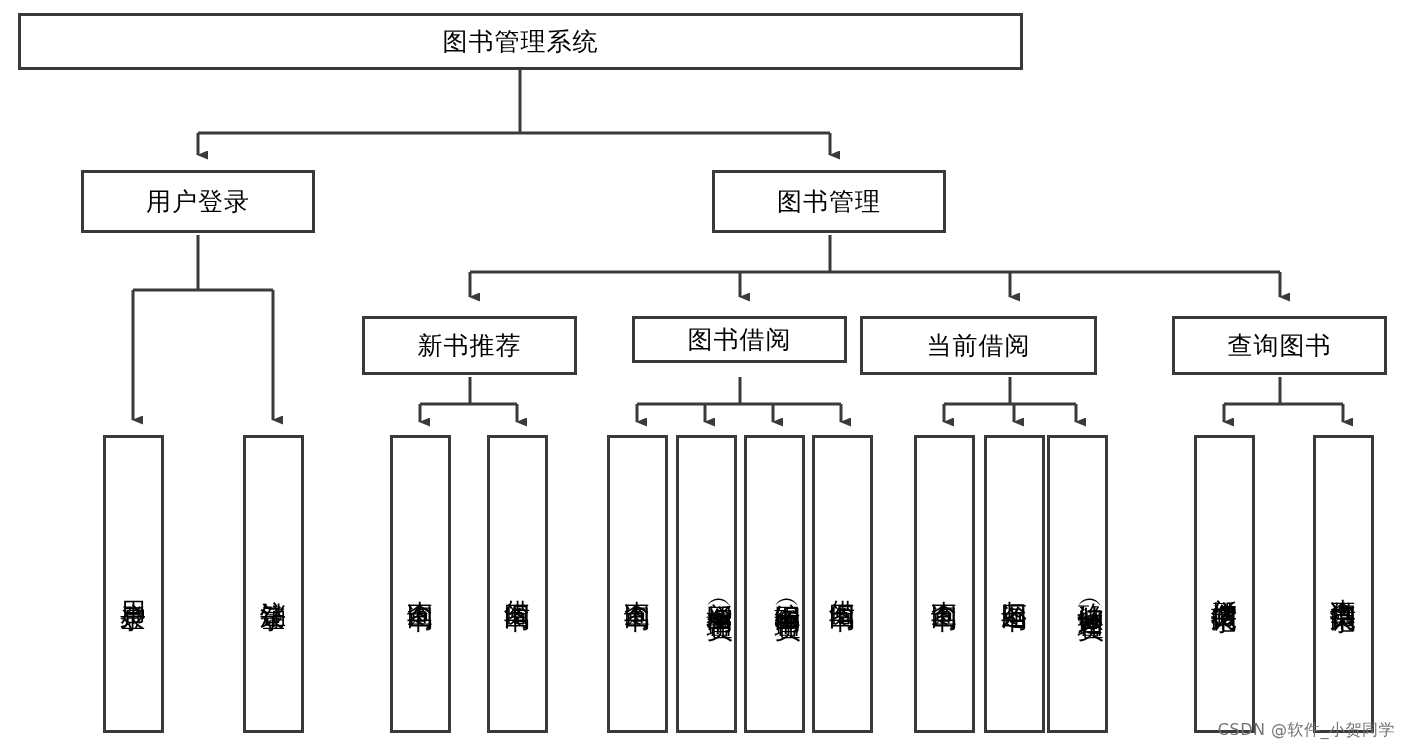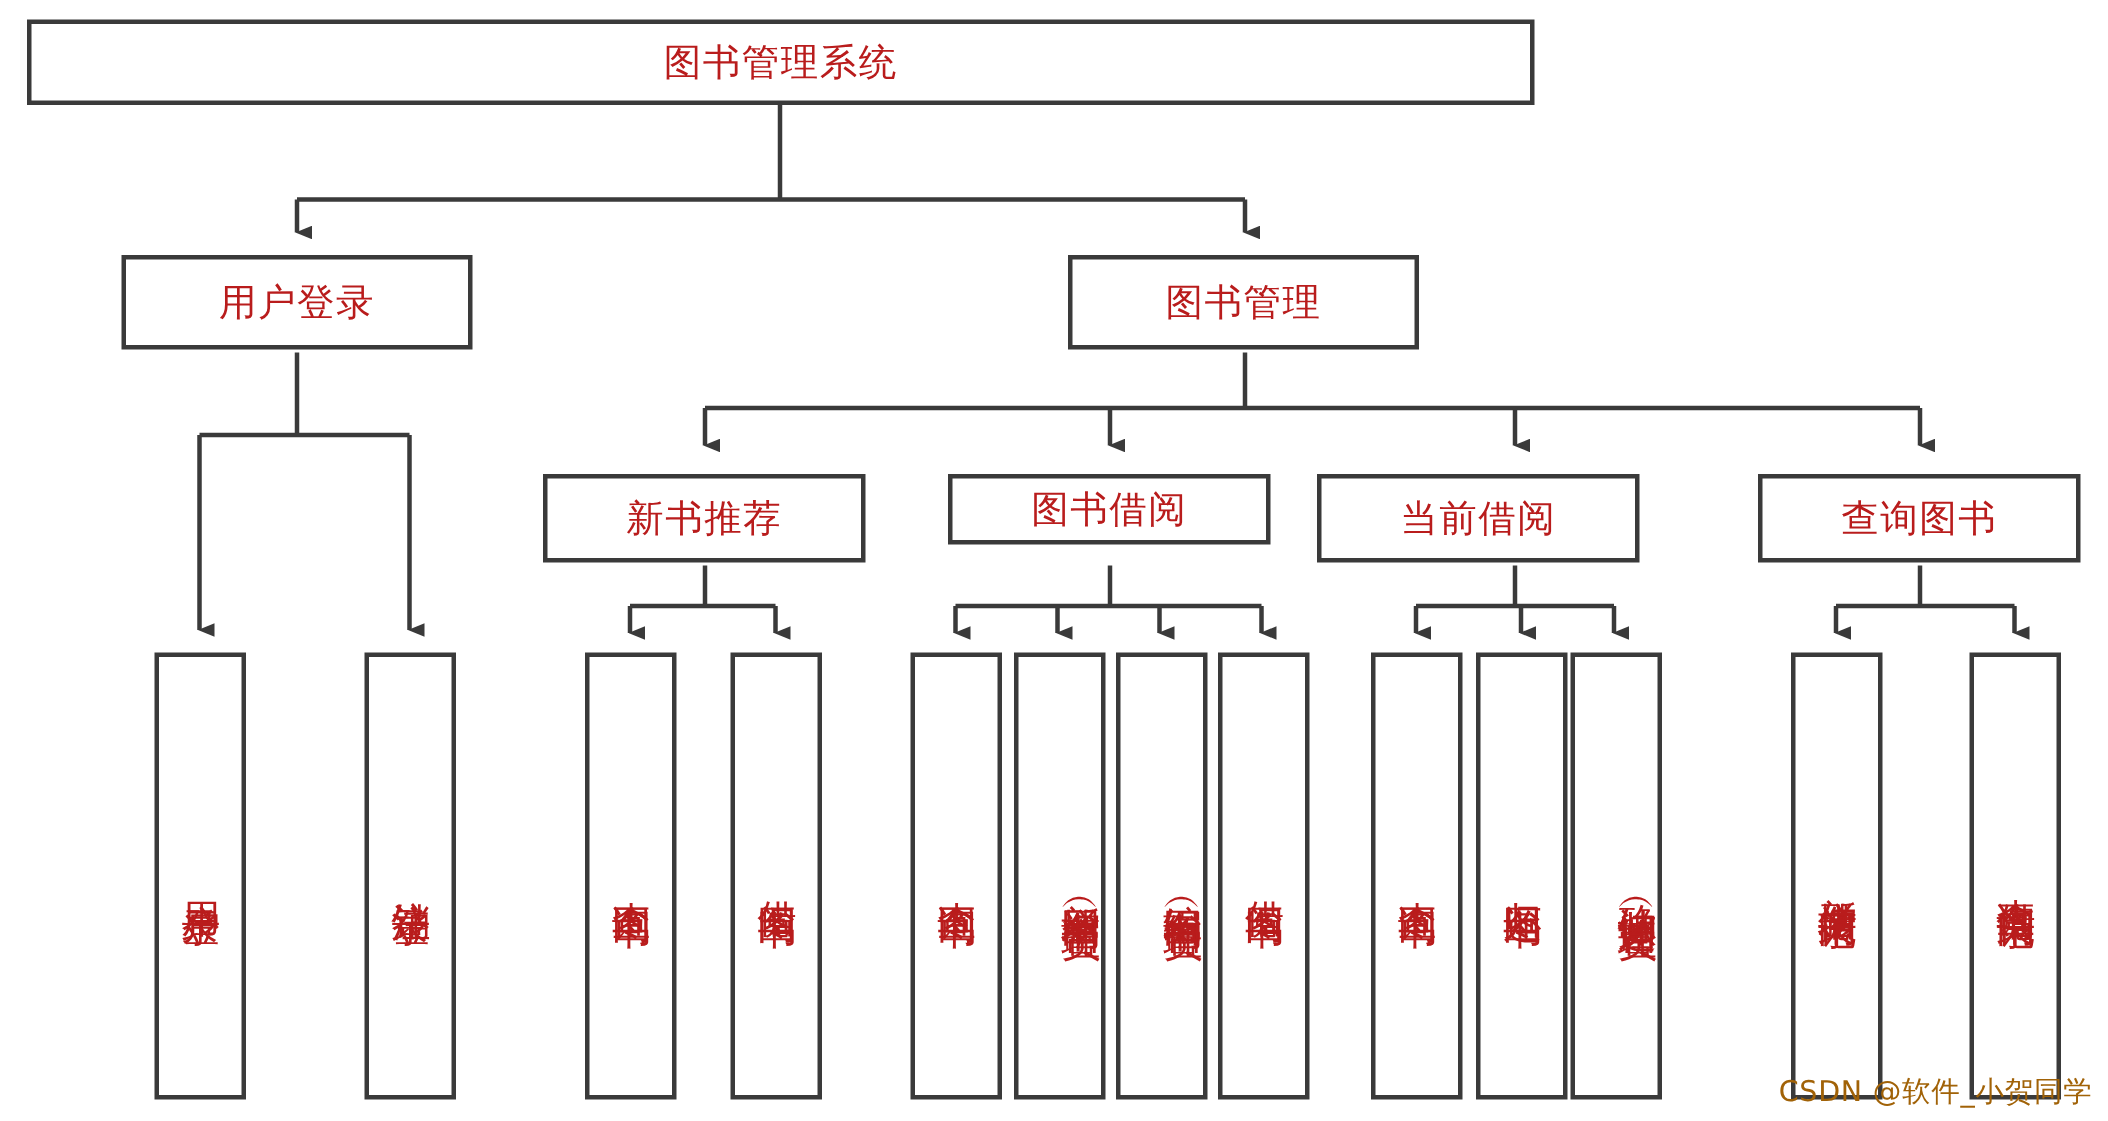--- a/index.html
+++ b/index.html
@@ -2,28 +2,28 @@
 <html><head>
 <meta charset="utf-8">
 <style>
   html,body{margin:0;padding:0;background:#ffffff;}
   body{width:1405px;height:747px;overflow:hidden;
        font-family:"DejaVu Sans","Liberation Sans",sans-serif;}
   #stage{position:relative;width:1405px;height:747px;background:#fff;}
   svg.lines{position:absolute;left:0;top:0;width:1405px;height:747px;}
   .node{position:absolute;box-sizing:border-box;background:#ffffff;
         border:3px solid #3a3a3a;display:flex;align-items:center;
-        justify-content:center;color:#b91c1c;}
+        justify-content:center;color:#000000;}
   .node.h{font-size:25px;letter-spacing:1px;}
   .node.v{writing-mode:vertical-rl;text-orientation:upright;
           font-size:26px;line-height:1.08;letter-spacing:2px;
           align-items:flex-start;justify-content:center;padding-top:14px;}
   .node.v.mid{align-items:center;padding-top:0;}
-  .watermark{position:absolute;right:10px;bottom:6px;font-size:19px;
-             color:#a16207;letter-spacing:.5px;white-space:nowrap;margin-top:23px;}
+  .watermark{position:absolute;right:10px;bottom:6px;font-size:16px;
+             color:#737373;letter-spacing:.5px;white-space:nowrap;margin-top:23px;}
 </style>
 </head>
 <body>
 
 <div id="stage">
 
   <svg class="lines" viewBox="0 0 1405 747" xmlns="http://www.w3.org/2000/svg">
     <defs>
       <marker id="ar" markerWidth="9" markerHeight="11" refX="4.5" refY="10" orient="auto" markerUnits="userSpaceOnUse">
         <path d="M0,0 L9,0 L4.5,11 Z" fill="#3a3a3a"></path>
@@ -73,21 +73,21 @@
     </g>
   </svg>
 
   <div class="node h" style="left:18px;top:13px;width:1005px;height:57px;">图书管理系统</div>
 
   <div class="node h" style="left:81px;top:170px;width:234px;height:63px;">用户登录</div>
   <div class="node h" style="left:712px;top:170px;width:234px;height:63px;text-align:right;">图书管理</div>
 
   <div class="node h" style="left:362px;top:316px;width:215px;height:59px;text-align:center;">新书推荐</div>
   <div class="node h" style="left:632px;top:316px;width:215px;height:47px;">图书借阅</div>
-  <div class="node h" style="left:878px;top:316px;width:215px;height:59px;">当前借阅</div>
+  <div class="node h" style="left:860px;top:316px;width:237px;height:59px;">当前借阅</div>
   <div class="node h" style="left:1172px;top:316px;width:215px;height:59px;">查询图书</div>
 
   <div class="node v mid" style="left:103px;top:435px;width:61px;height:298px;">用户登录</div>
   <div class="node v mid" style="left:243px;top:435px;width:61px;height:298px;">注销登录</div>
 
   <div class="node v mid" style="left:390px;top:435px;width:61px;height:298px;">查询图书</div>
   <div class="node v mid" style="left:487px;top:435px;width:61px;height:298px;">借阅图书</div>
 
   <div class="node v mid" style="left:607px;top:435px;width:61px;height:298px;">查询图书</div>
   <div class="node v" style="left:676px;top:435px;width:61px;height:298px;">新增图书（管理员）</div>

